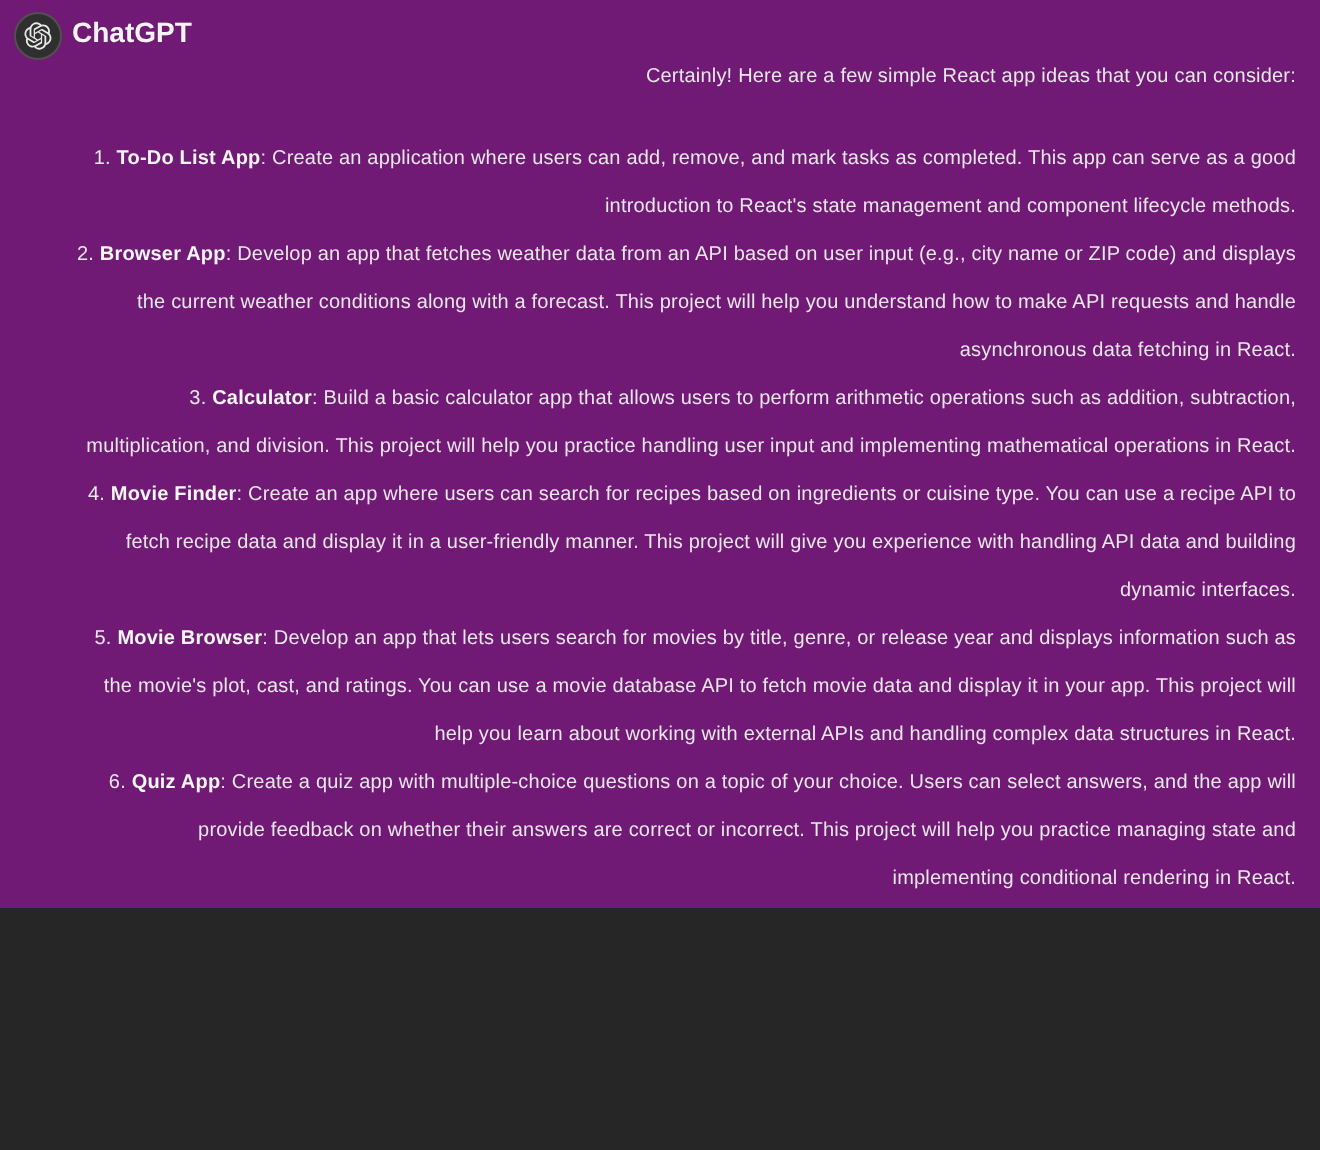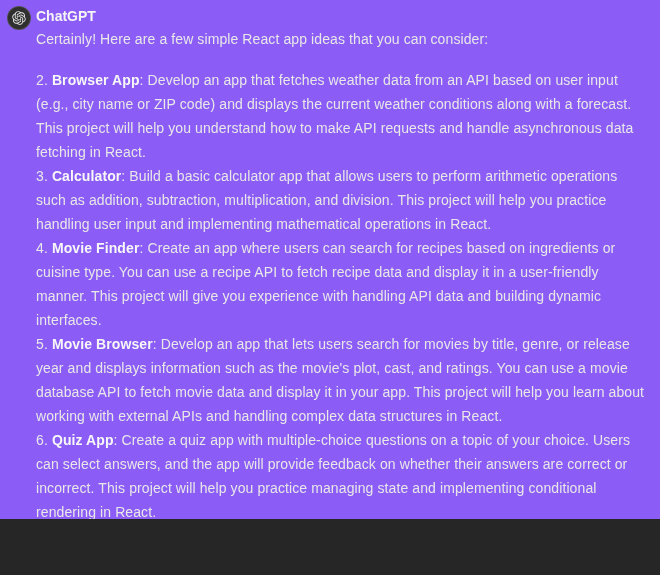--- a/index.html
+++ b/index.html
@@ -1,20 +1,20 @@
 <!DOCTYPE html>
 <html><head>
 <meta charset="utf-8">
 <style>
   html, body { margin: 0; padding: 0; background: #262626; }
   .chat {
     position: relative;
     width: 660px;
-    height: 519px;
-    background: #8b5cf6;
+    height: 454px;
+    background: #701a75;
     overflow: hidden;
     font-family: "Liberation Sans", "DejaVu Sans", sans-serif;
     color: #ececec;
     -webkit-font-smoothing: antialiased;
   }
   .avatar {
     position: absolute;
     left: 7px;
     top: 6px;
     width: 24px;
@@ -35,24 +35,25 @@
     font-size: 14px;
     line-height: 18px;
     font-weight: 700;
     color: #f5f5f5;
   }
   .content {
     position: absolute;
     left: 36px;
     top: 27px;
     width: 612px;
-    font-size: 14px;
+    font-size: 10px;
     line-height: 24px;
     letter-spacing: 0.1px;
     color: #e8e8e8;
+    text-align: right;
   }
   .intro { margin: 0 0 17px 0; }
   .item { margin: 0; }
   .b { font-weight: 700; color: #f7f7f7; }
   .scroll-btn {
     position: absolute;
     left: 292px;
     top: 537px;
     width: 31px;
     height: 31px;
@@ -78,20 +79,22 @@
       <path d="M37.5324 16.8707C37.9808 15.5241 38.1363 14.0974 37.9886 12.6859C37.8409 11.2744 37.3934 9.91076 36.676 8.68622C35.6126 6.83404 33.9882 5.3676 32.0373 4.4985C30.0864 3.62941 27.9098 3.40259 25.8215 3.85078C24.8796 2.7893 23.7219 1.94125 22.4257 1.36341C21.1295 0.785575 19.7249 0.491269 18.3058 0.500197C16.1708 0.495044 14.0893 1.16803 12.3614 2.42214C10.6335 3.67624 9.34853 5.44666 8.6917 7.47815C7.30085 7.76286 5.98686 8.3414 4.8377 9.17505C3.68854 10.0087 2.73073 11.0782 2.02839 12.312C0.956464 14.1591 0.498905 16.2988 0.721698 18.4228C0.944492 20.5467 1.83612 22.5449 3.268 24.1293C2.81966 25.4759 2.66413 26.9026 2.81182 28.3141C2.95951 29.7256 3.40701 31.0892 4.12437 32.3138C5.18791 34.1659 6.8123 35.6322 8.76321 36.5013C10.7141 37.3704 12.8907 37.5973 14.9789 37.1492C15.9208 38.2107 17.0786 39.0587 18.3747 39.6366C19.6709 40.2144 21.0755 40.5087 22.4946 40.4998C24.6307 40.5054 26.7133 39.8321 28.4418 38.5772C30.1704 37.3223 31.4556 35.5506 32.1119 33.5179C33.5027 33.2332 34.8167 32.6547 35.9659 31.821C37.115 30.9874 38.0728 29.9178 38.7752 28.684C39.8458 26.8371 40.3023 24.6979 40.0789 22.5748C39.8556 20.4517 38.9639 18.4544 37.5324 16.8707ZM22.4978 37.8849C20.7443 37.8874 19.0459 37.2733 17.6994 36.1501C17.7601 36.117 17.8666 36.0586 17.936 36.0161L25.9004 31.4156C26.1003 31.3019 26.2663 31.137 26.3813 30.9378C26.4964 30.7386 26.5563 30.5124 26.5549 30.2825V19.0542L29.9213 20.998C29.9389 21.0068 29.9541 21.0198 29.9656 21.0359C29.977 21.052 29.9842 21.0707 29.9867 21.0902V30.3889C29.9842 32.375 29.1946 34.2791 27.7909 35.6841C26.3872 37.0892 24.4838 37.8806 22.4978 37.8849ZM6.39227 31.0064C5.51397 29.4888 5.19742 27.7107 5.49804 25.9832C5.55718 26.0187 5.66048 26.0818 5.73461 26.1244L13.699 30.7248C13.8975 30.8408 14.1233 30.902 14.3532 30.902C14.583 30.902 14.8088 30.8408 15.0073 30.7248L24.731 25.1103V28.9979C24.7321 29.0177 24.7283 29.0376 24.7199 29.0556C24.7115 29.0736 24.6988 29.0893 24.6829 29.1012L16.6317 33.7497C14.9096 34.7416 12.8643 35.0097 10.9447 34.4954C9.02506 33.9811 7.38785 32.7263 6.39227 31.0064ZM4.29707 13.6194C5.17156 12.0998 6.55279 10.9364 8.19885 10.3327C8.19885 10.4013 8.19491 10.5228 8.19491 10.6071V19.808C8.19351 20.0378 8.25334 20.2638 8.36823 20.4629C8.48312 20.6619 8.64893 20.8267 8.84863 20.9404L18.5723 26.5542L15.206 28.4979C15.1894 28.5089 15.1703 28.5155 15.1505 28.5173C15.1307 28.5191 15.1107 28.5159 15.0924 28.5081L7.04046 23.8557C5.32135 22.8601 4.06716 21.2235 3.55289 19.3046C3.03862 17.3858 3.30624 15.3413 4.29707 13.6194ZM31.955 20.0556L22.2312 14.4411L25.5976 12.4981C25.6142 12.4872 25.6333 12.4805 25.6531 12.4787C25.6729 12.4769 25.6928 12.4801 25.7111 12.4879L33.7631 17.1364C34.9967 17.849 36.0017 18.8982 36.6606 20.1613C37.3194 21.4244 37.6047 22.849 37.4832 24.2684C37.3617 25.6878 36.8382 27.0432 35.9743 28.1759C35.1103 29.3086 33.9415 30.1717 32.6047 30.6641C32.6047 30.5947 32.6047 30.4733 32.6047 30.3889V21.188C32.6066 20.9586 32.5474 20.7328 32.4332 20.5338C32.319 20.3348 32.154 20.1698 31.955 20.0556ZM35.3055 15.0128C35.2464 14.9765 35.1431 14.9142 35.069 14.8717L27.1045 10.2712C26.906 10.1554 26.6803 10.0943 26.4504 10.0943C26.2206 10.0943 25.9948 10.1554 25.7963 10.2712L16.0726 15.8858V11.9982C16.0715 11.9783 16.0753 11.9585 16.0837 11.9405C16.0921 11.9225 16.1048 11.9068 16.1207 11.8949L24.1719 7.25025C25.4053 6.53903 26.8158 6.19376 28.2383 6.25482C29.6608 6.31589 31.0364 6.78077 32.2044 7.59508C33.3723 8.40939 34.2842 9.53945 34.8334 10.8531C35.3826 12.1667 35.5464 13.6095 35.3055 15.0128ZM14.2424 21.9419L10.8752 19.9981C10.8576 19.9893 10.8423 19.9763 10.8309 19.9602C10.8195 19.9441 10.8122 19.9254 10.8098 19.9058V10.6071C10.8107 9.18295 11.2173 7.78848 11.9819 6.58696C12.7466 5.38544 13.8377 4.42659 15.1275 3.82264C16.4173 3.21869 17.8524 2.99464 19.2649 3.1767C20.6775 3.35876 22.0089 3.93941 23.1034 4.85067C23.0427 4.88379 22.937 4.94215 22.8668 4.98473L14.9024 9.58517C14.7025 9.69878 14.5366 9.86356 14.4215 10.0626C14.3065 10.2616 14.2466 10.4877 14.2479 10.7175L14.2424 21.9419ZM16.071 17.9991L20.4018 15.4978L24.7325 17.9975V22.9985L20.4018 25.4983L16.071 22.9985V17.9991Z"></path>
     </svg>
   </div>
 
   <div class="name">ChatGPT</div>
 
   <div class="content">
     <p class="intro">Certainly! Here are a few simple React app ideas that you can consider:</p>
 
     <div>
+      <p class="item"><span>1.</span>
+        <span class="b">To-Do List App</span><span>: Create an application where users can add, remove, and mark tasks as completed. This app can serve as a good introduction to React's state management and component lifecycle methods.</span></p>
 
       <p class="item"><span>2.</span>
         <span class="b">Browser App</span><span>: Develop an app that fetches weather data from an API based on user input (e.g., city name or ZIP code) and displays the current weather conditions along with a forecast. This project will help you understand how to make API requests and handle asynchronous data fetching in React.</span></p>
 
       <p class="item"><span>3.</span>
         <span class="b">Calculator</span><span>: Build a basic calculator app that allows users to perform arithmetic operations such as addition, subtraction, multiplication, and division. This project will help you practice handling user input and implementing mathematical operations in React.</span></p>
 
       <p class="item"><span>4.</span>
         <span class="b">Movie Finder</span><span>: Create an app where users can search for recipes based on ingredients or cuisine type. You can use a recipe API to fetch recipe data and display it in a user-friendly manner. This project will give you experience with handling API data and building dynamic interfaces.</span></p>
 

